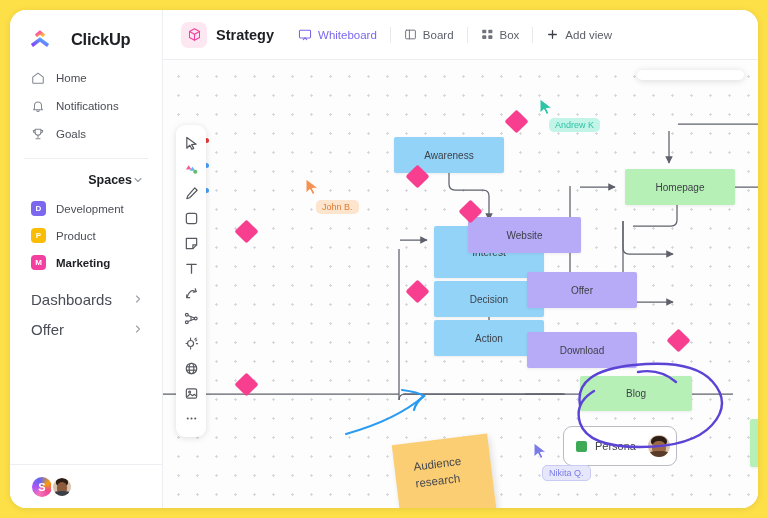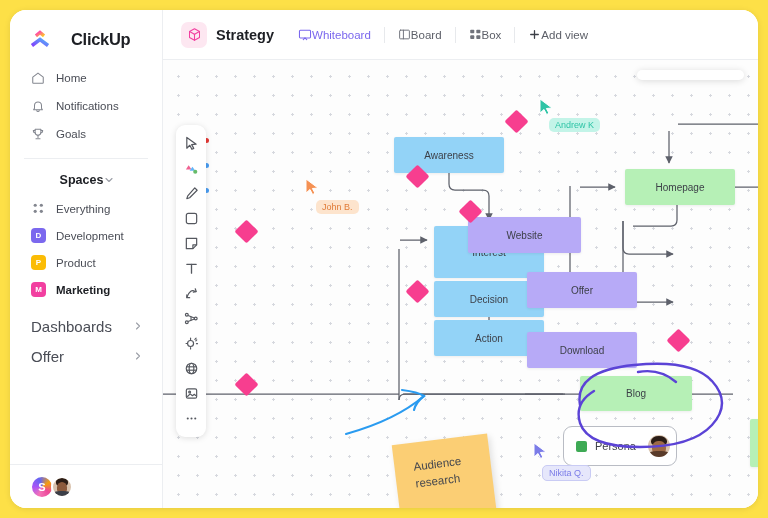--- a/index.html
+++ b/index.html
@@ -38,21 +38,21 @@
     height: 28px; padding-left: 21px;
     font-size: 11.5px; color: #4a4d56;
     cursor: pointer;
   }
   .nav-ico { width: 14px; height: 14px; flex: none; color: #83868f; }
   .nav-ico svg { display: block; width: 14px; height: 14px; }
 
   .divider { height: 1px; background: #eceef1; margin: 10px 14px 0 14px; }
 
   .sec-head {
-    display: flex; align-items: center; justify-content: center;
+    display: flex; align-items: center; justify-content: flex-end;
     padding: 14px 18px 8px 21px;
   }
   .sec-head .t { font-size: 12.5px; font-weight: bold; color: #1d1f24; }
   .chev { color: #9b9ea6; display: flex; }
 
   .space-item {
     display: flex; align-items: center; gap: 10px;
     height: 27px; padding-left: 21px;
     font-size: 11.5px; color: #4a4d56;
     cursor: pointer;
@@ -94,21 +94,21 @@
     position: absolute; left: 153px; top: 0; right: 0; height: 50px;
     background: #fff; border-bottom: 1px solid #eceef1;
     display: flex; align-items: center; padding-left: 18px; gap: 0;
   }
   .cube-badge {
     width: 26px; height: 26px; border-radius: 7px; background: #fde7f1;
     display: flex; align-items: center; justify-content: center; flex: none;
   }
   .view-title { font-size: 14.5px; font-weight: bold; color: #1d1f24; margin-left: 9px; margin-right: 14px; }
   .tab {
-    display: flex; align-items: center; 
+    display: flex; align-items: center; gap: 6px;
     font-size: 11.5px; color: #5c5f68; padding: 4px 10px; border-radius: 6px;
     cursor: pointer; white-space: nowrap;
   }
   .tab.active { color: #7b68ee; font-weight: normal; }
   .tab-sep { width: 1px; height: 16px; background: #e7e9ec; margin: 0 3px; }
   .tab svg { display: block; }
 
   
   #canvas {
     position: absolute; left: 153px; top: 50px; right: 0; bottom: 0;
@@ -254,31 +254,20 @@
 
     <div class="sec-head">
       <span class="t">Spaces</span>
       <span class="chev">
         <svg viewBox="0 0 24 24" width="12" height="12" fill="none" stroke="currentColor" stroke-width="2.2" stroke-linecap="round" stroke-linejoin="round">
             <path d="M6 9l6 6 6-6"></path>
           </svg>
       </span>
     </div>
 
-    <div class="space-item">
-      <span class="dots-ico">
-        <svg viewBox="0 0 16 16" width="15" height="15" fill="#83868f">
-          <circle cx="4.5" cy="4.5" r="1.7"></circle>
-            <circle cx="11" cy="4.5" r="1.7"></circle>
-          <circle cx="4.5" cy="11" r="1.7"></circle>
-            <circle cx="11" cy="11" r="1.7"></circle>
-        </svg>
-      </span>
-      <span>Everything</span>
-    </div>
 
     <div class="space-item">
       <span class="sq" style="background:#7b68ee">D</span>
       <span>Development</span>
     </div>
 
     <div class="space-item">
       <span class="sq" style="background:#fbbc05">P</span>
       <span>Product</span>
     </div>

